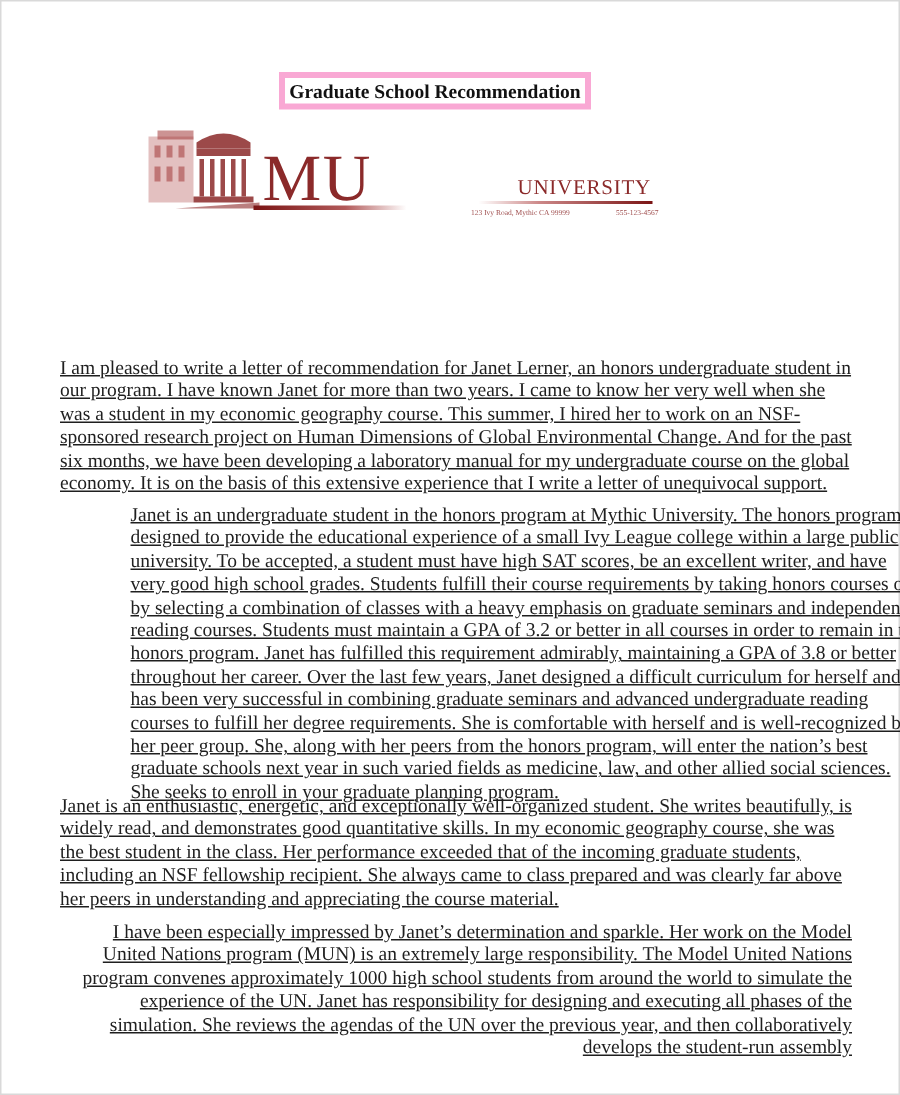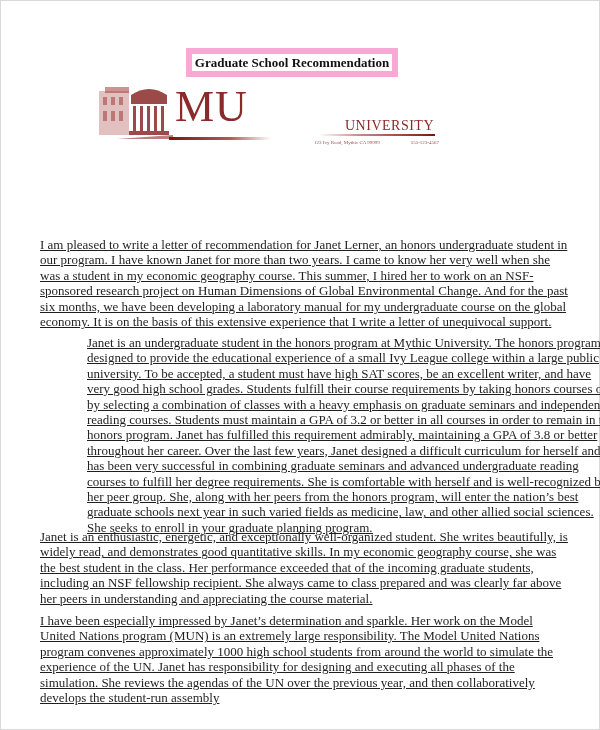--- a/index.html
+++ b/index.html
@@ -5,27 +5,27 @@
     html, body { margin: 0; padding: 0; background: #ffffff; }
     body { width: 600px; height: 730px; overflow: hidden; position: relative; }
     .page {
       position: absolute; left: 0; top: 0; width: 598px; height: 728px;
       border: 1px solid #d9d9d9; background: #ffffff;
       font-family: "Liberation Serif", "DejaVu Serif", serif;
       color: #1a1a1a;
     }
     .title-box {
       position: absolute; left: 185px; top: 47px; width: 200px; height: 17px;
-      border: 6px solid #f9a8d4; text-align: center;
+      border: 4px solid #f9a8d4; text-align: center;
       font-weight: bold; font-size: 13px; line-height: 17px; color: #111;
     }
     .logo { position: absolute; }
     .logo-building { left: 96px; top: 80px; width: 80px; height: 62px; }
     .mu-text {
-      position: absolute; left: 174px; top: 84px;
+      position: absolute; left: 174px; top: 96px;
       font-size: 44px; line-height: 44px; color: #8b2a2a; letter-spacing: 1px;
       font-family: "Liberation Serif", serif;
     }
     .mu-line {
       position: absolute; left: 168px; top: 136px; width: 102px; height: 3px;
       background: linear-gradient(to right, #7a1414, #b25a5a 60%, rgba(255,255,255,0));
     }
     .mythic-text {
       position: absolute; left: 322px; top: 98px; width: 110px; text-align: right;
       font-size: 18px; line-height: 16px; color: #8b2a2a; letter-spacing: 0.5px;
@@ -47,21 +47,21 @@
     }
     .body-text {
       position: absolute; left: 39px; width: 528px;
       font-size: 13px; line-height: 15.4px; color: #1f1f1f;
     }
     .date { top: 171px; }
     .salutation { top: 212px; }
     .p1 { top: 236px; }
     .p2 { top: 334px; margin-left: 47px; }
     .p3 { top: 528px; }
-    .p4 { top: 612px; }
+    .p4 { top: 612px; text-align: right; }
     .body-text p { margin: 0; text-decoration: underline; }
   </style>
 </head>
 <body>
 
 <div class="page">
 
   <div class="title-box">Graduate School Recommendation</div>
 
   <svg class="logo logo-building" viewBox="0 0 80 62">

